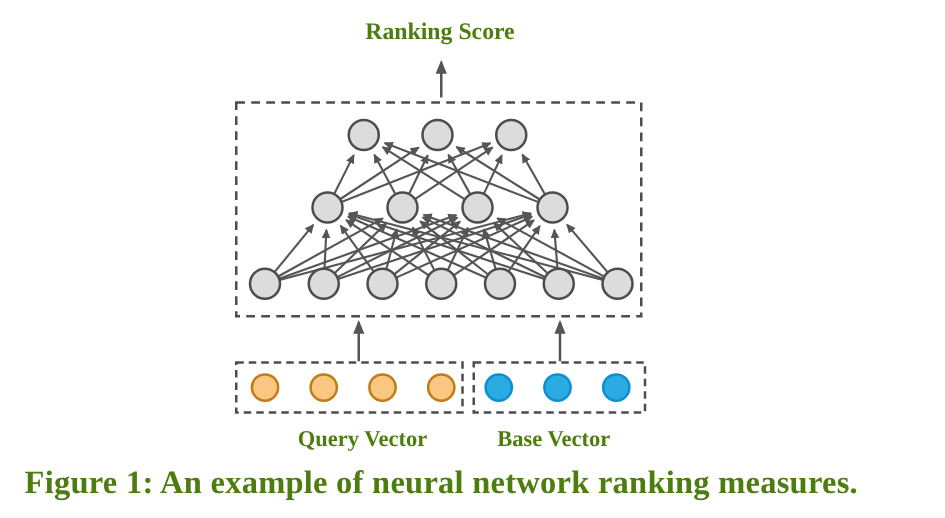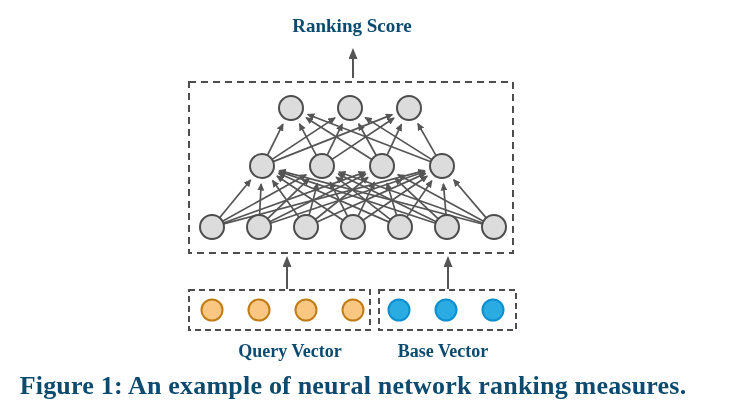--- a/index.html
+++ b/index.html
@@ -14,21 +14,21 @@
   #diagram-svg {
     position: absolute;
     left: 0; top: 0;
     width: 756px; height: 414px;
   }
   .fig-label {
     position: absolute;
     transform: translateX(-50%);
     white-space: nowrap;
     font-weight: bold;
-    color: #0c4a6e;
+    color: #4d7c0f;
     line-height: 1.1;
   }
   .ranking-label { left: 352px; top: 16px; font-size: 19px; }
   .query-label   { left: 290px; top: 342px; font-size: 18px; }
   .base-label    { left: 443px; top: 342px; font-size: 18px; }
   .caption-label { left: 353px; top: 372px; font-size: 26px; letter-spacing: 0.2px; }
 </style>
 </head>
 <body>
 

